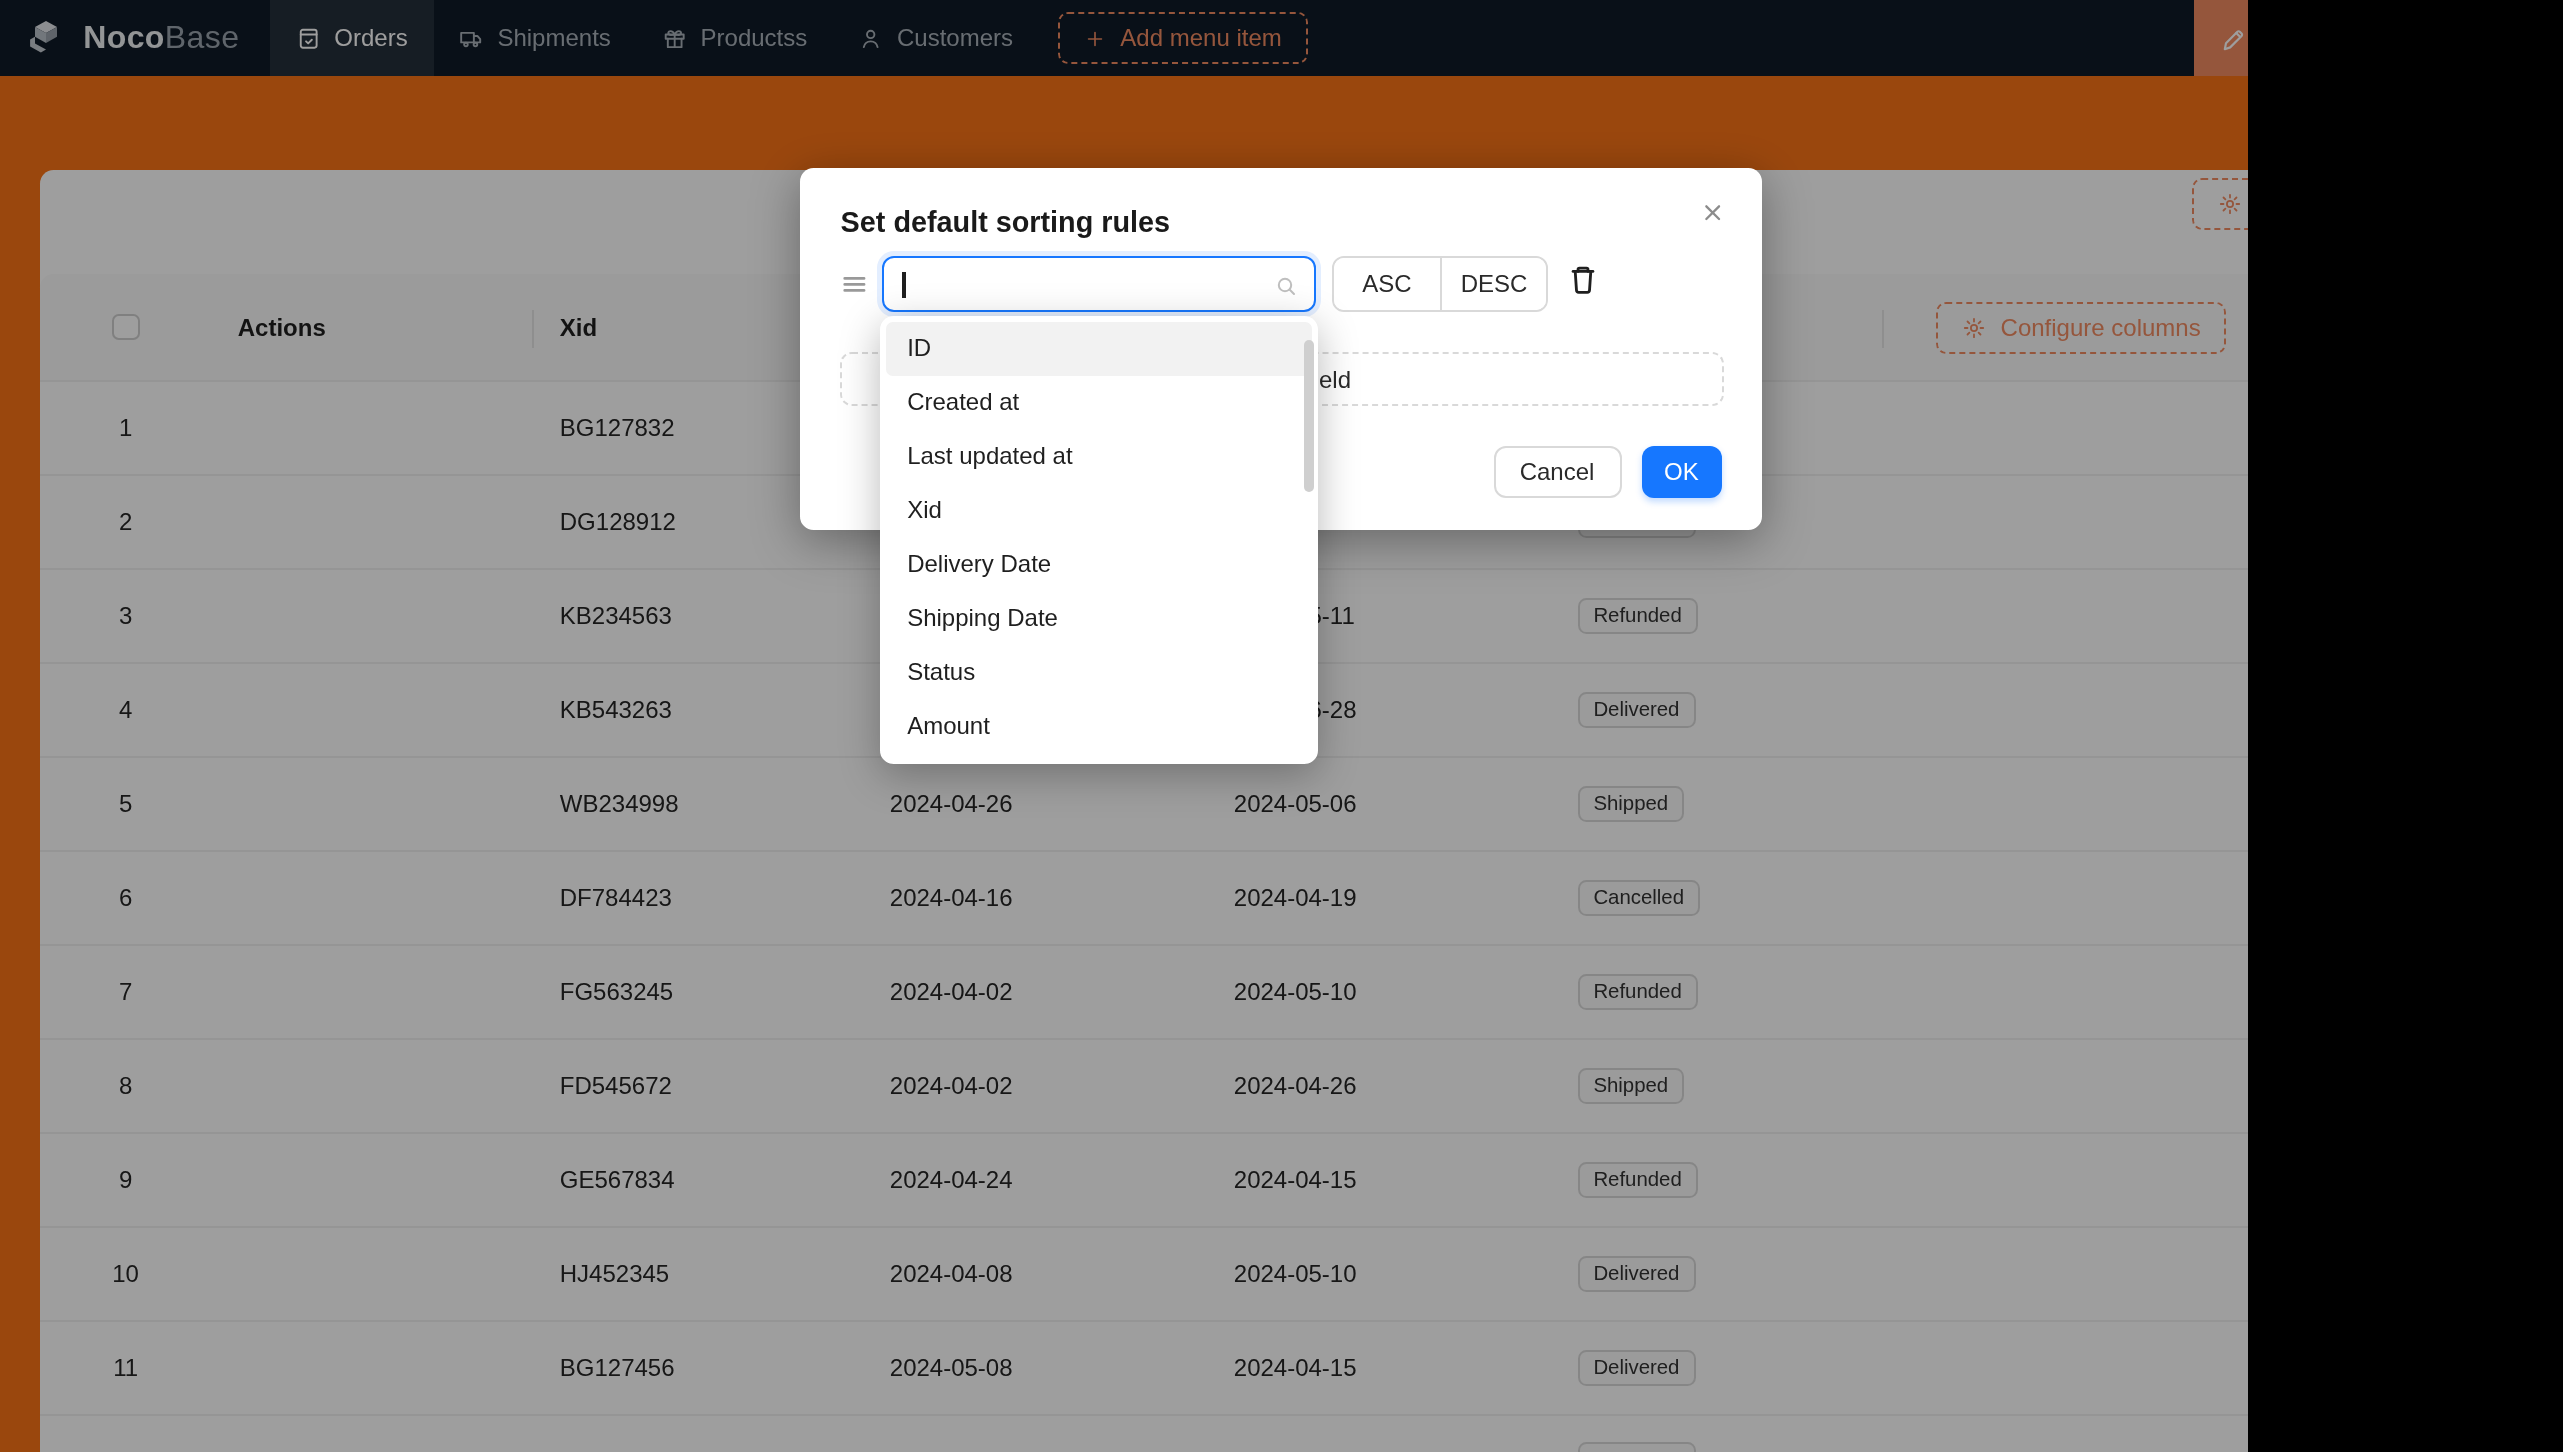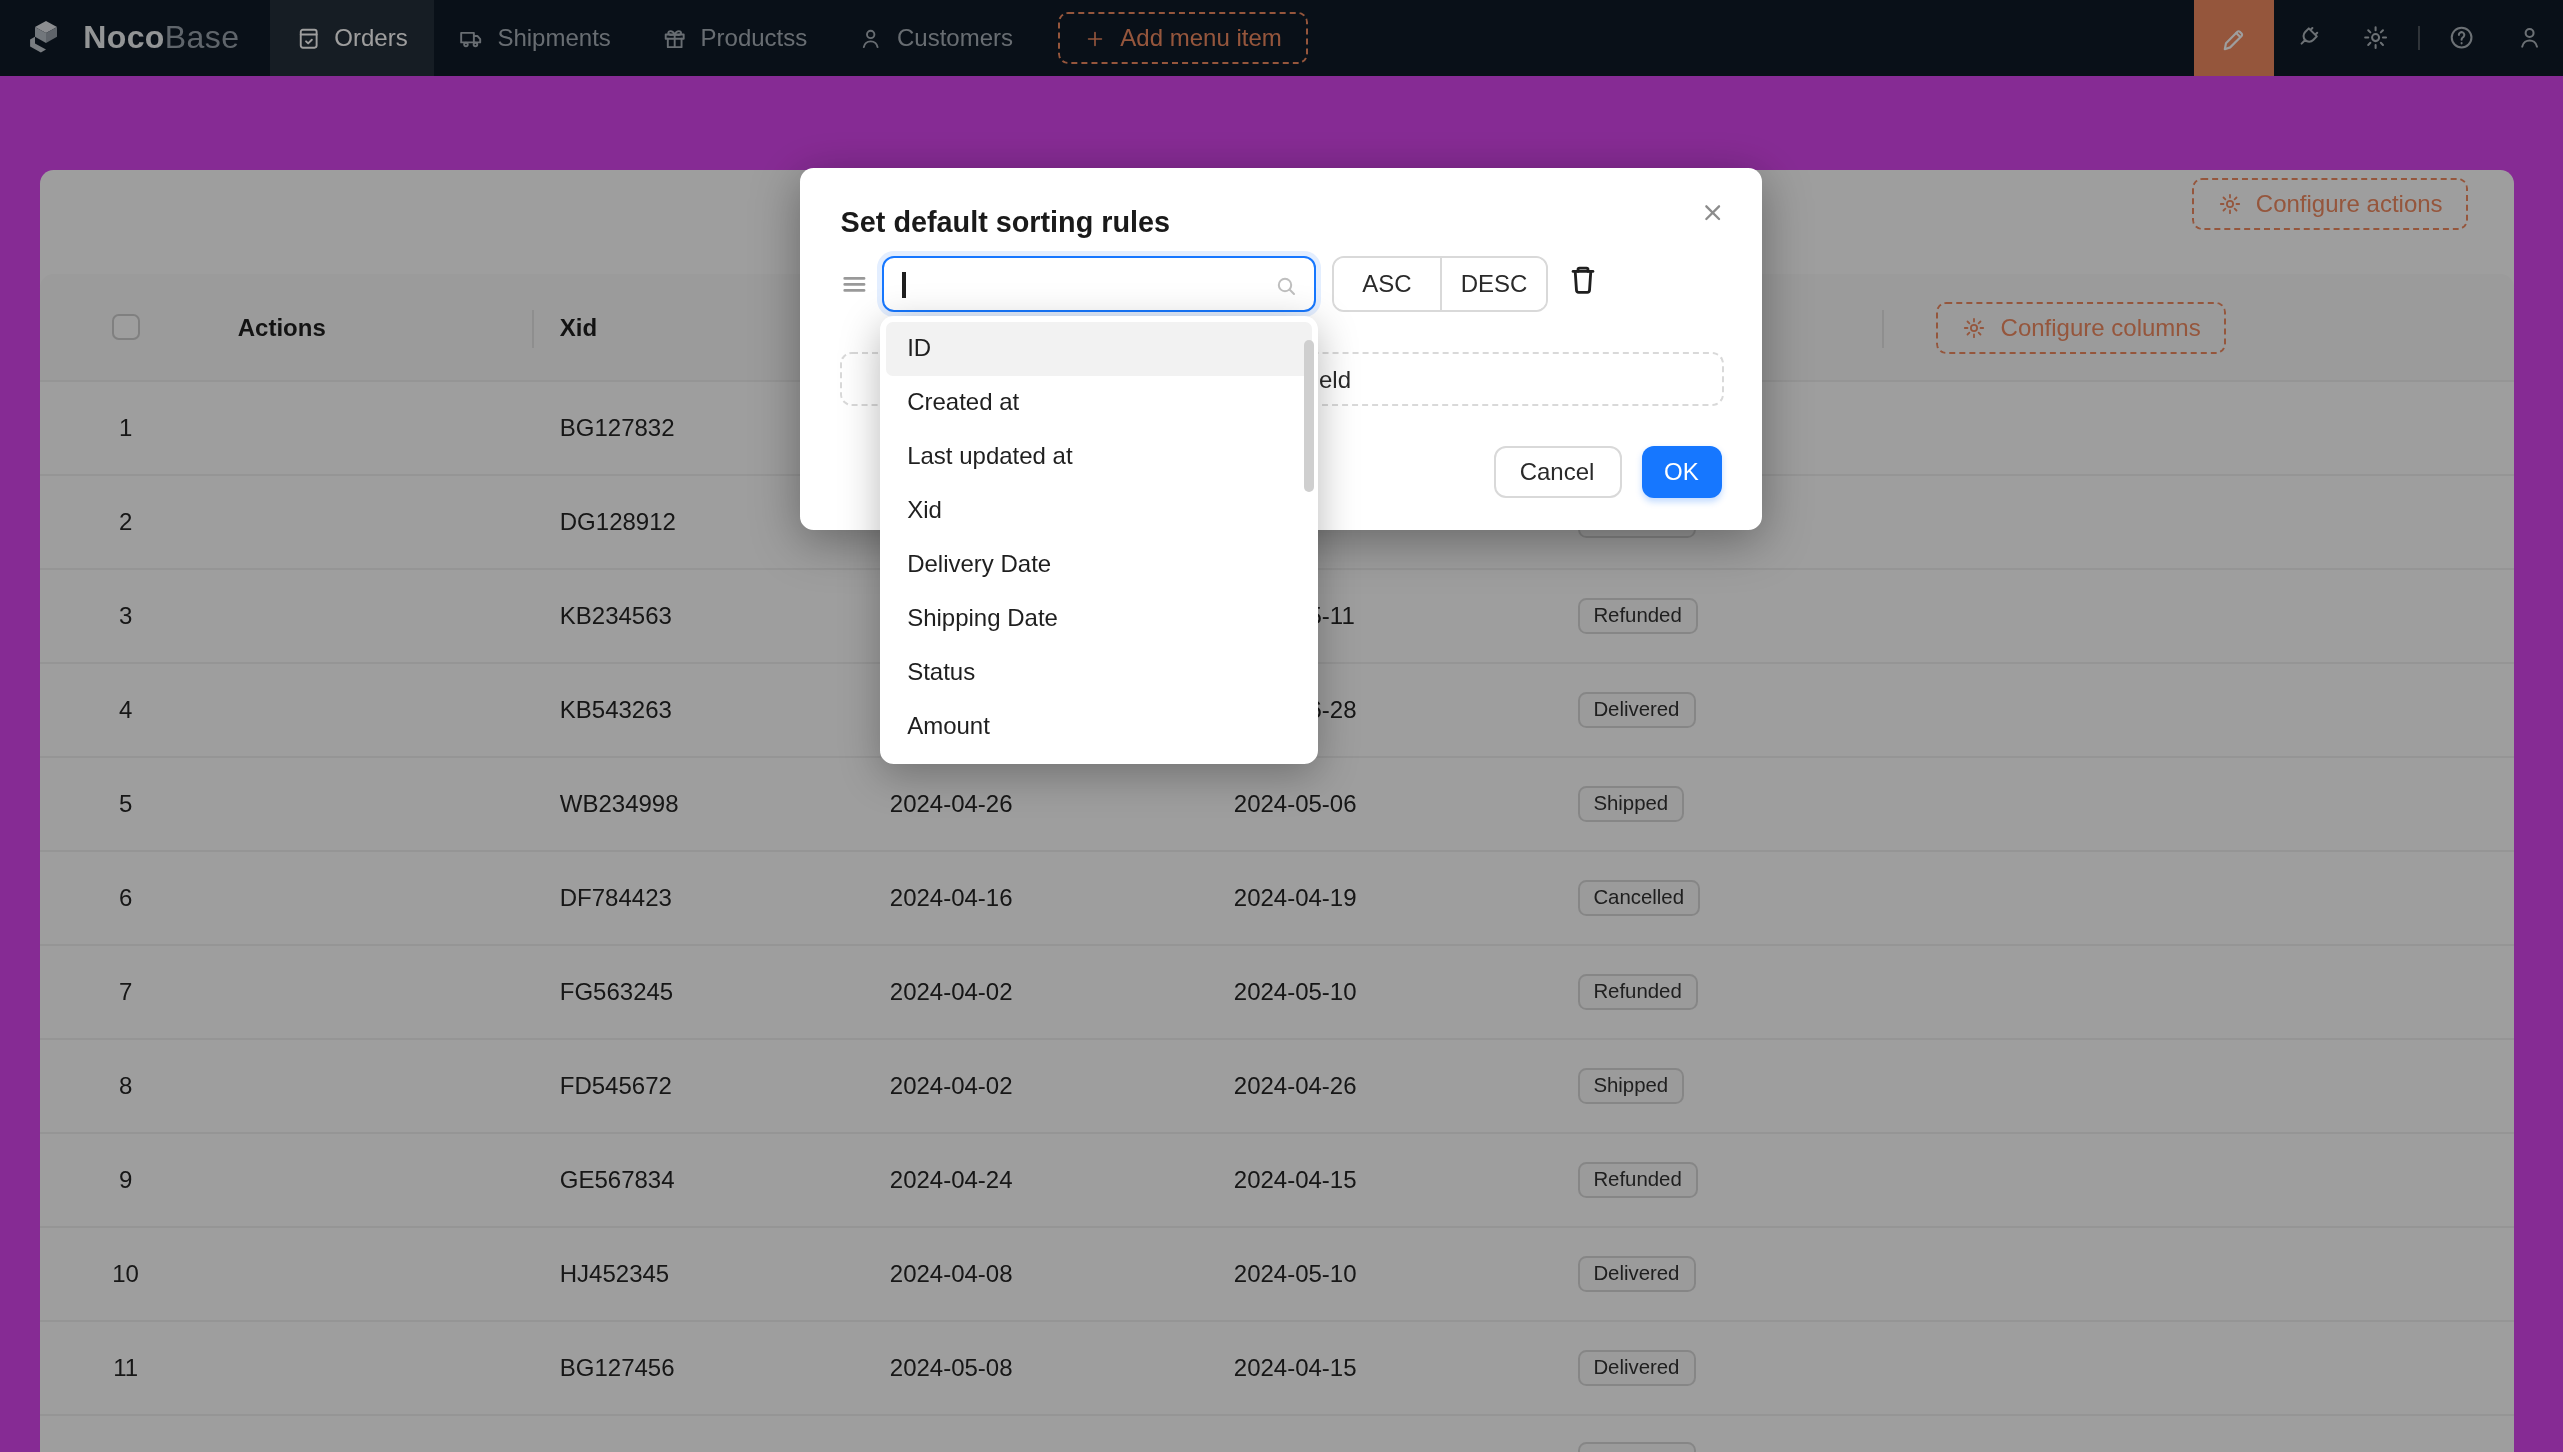--- a/index.html
+++ b/index.html
@@ -1,17 +1,17 @@
 <!DOCTYPE html>
 <html style="font-size:13.6px"><head>
 <meta charset="utf-8">
 <style>
   * { margin:0; padding:0; box-sizing:border-box; }
   html,body { background:#000; }
-  .viewport { position:relative; width:2563px; height:1453px; overflow:hidden; background:#d946ef; }
+  .viewport { position:relative; width:2248px; height:1453px; overflow:hidden; background:#f97316; }
   .stage { position:absolute; top:0; left:0; width:1282px; height:726px;
            transform:scale(2); transform-origin:0 0;
            font-family:"Liberation Sans", sans-serif; color:#1f1f1f; }
 
   svg { display:block; }
   .ic { stroke:currentColor; fill:none; stroke-width:1.8; stroke-linecap:round; stroke-linejoin:round; }
 
   
   .navbar { position:absolute; top:0; left:0; right:0; height:38px; background:#101b27;
             display:flex; align-items:center; z-index:1; }

